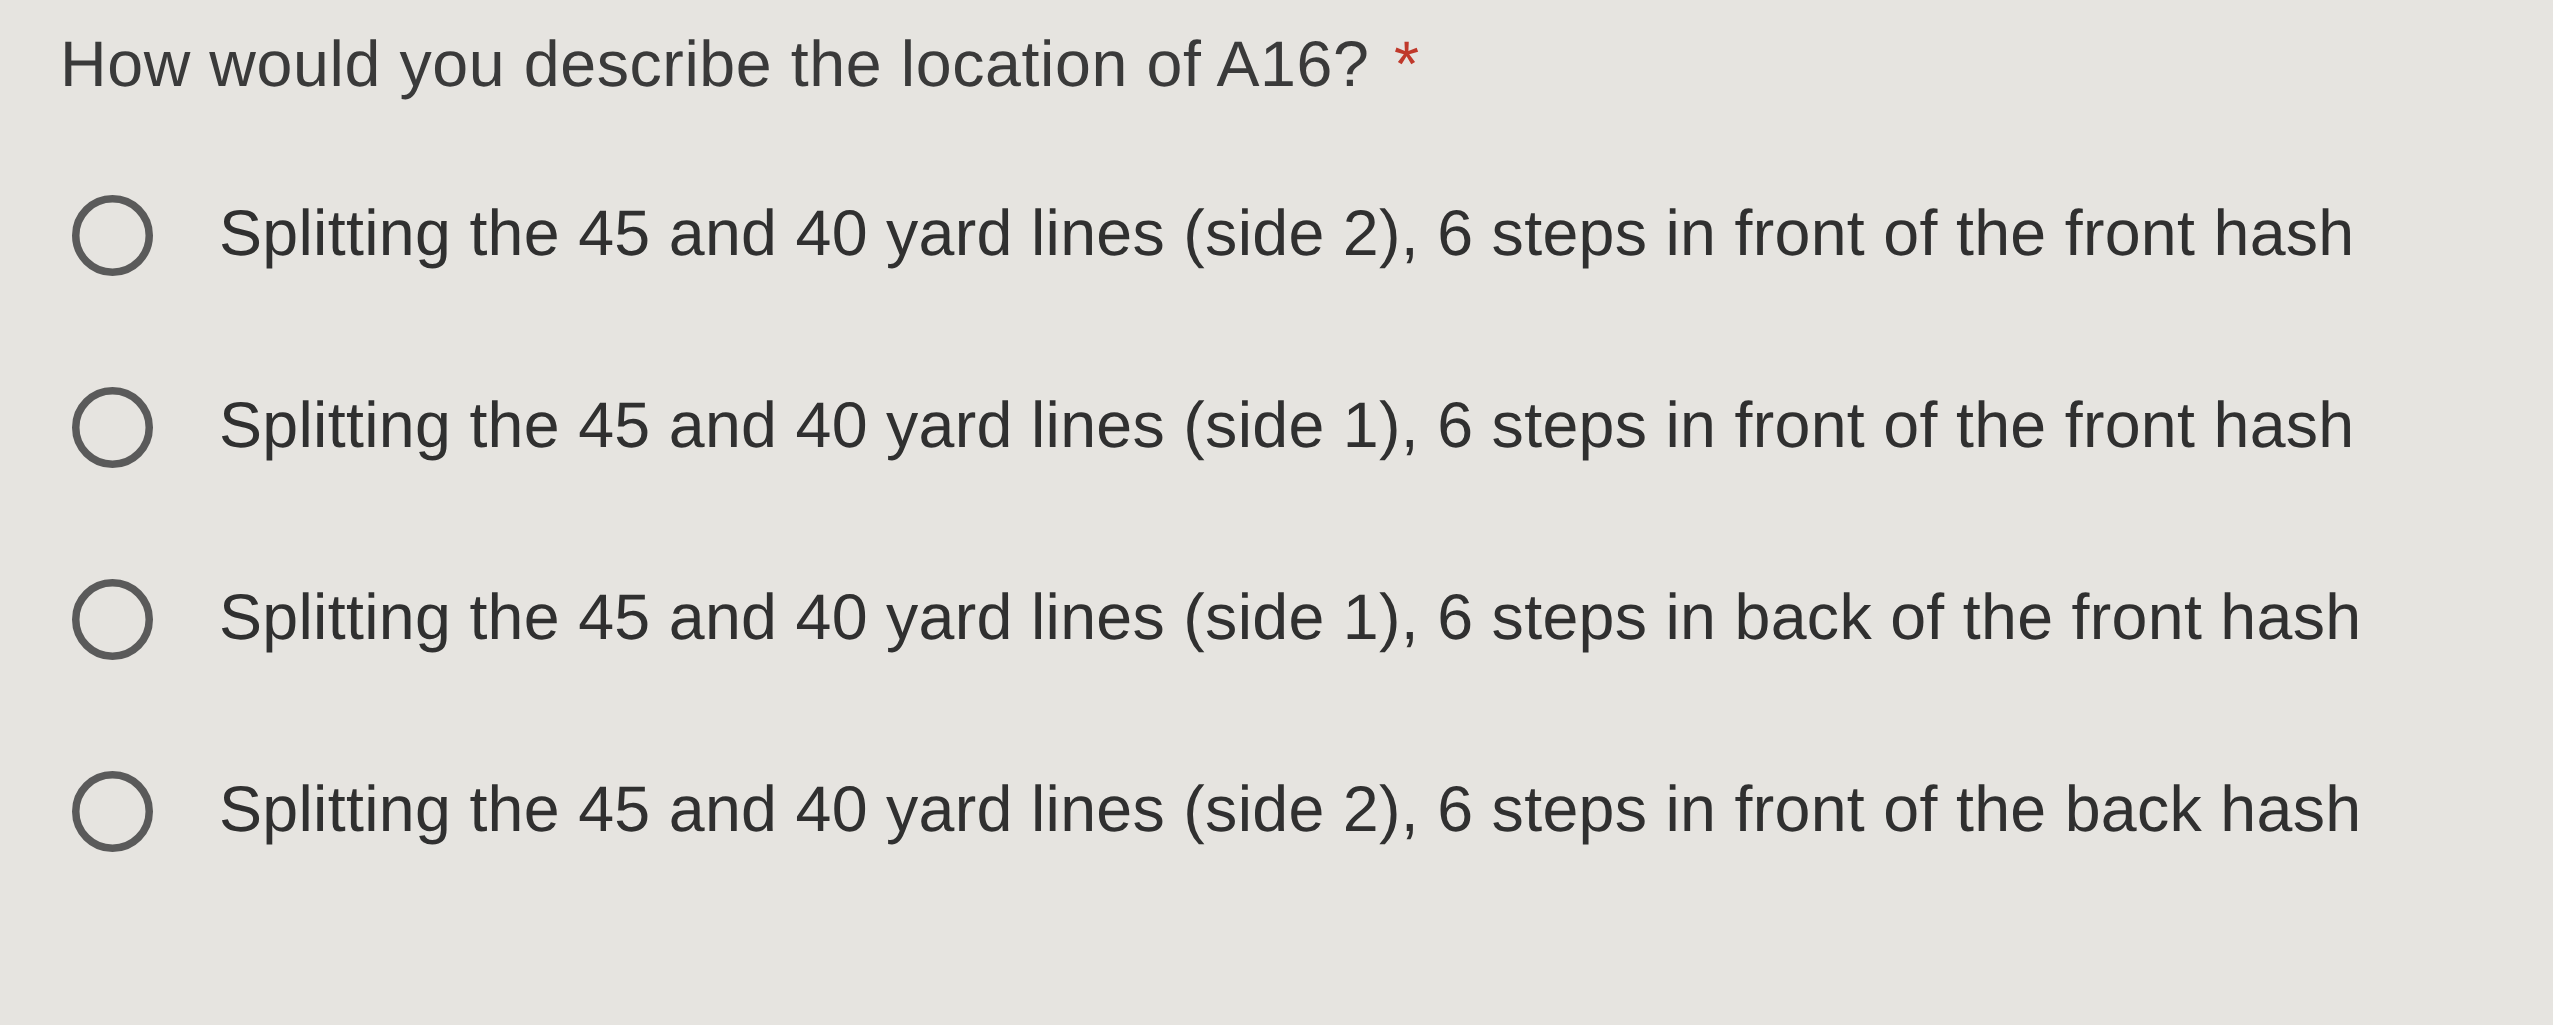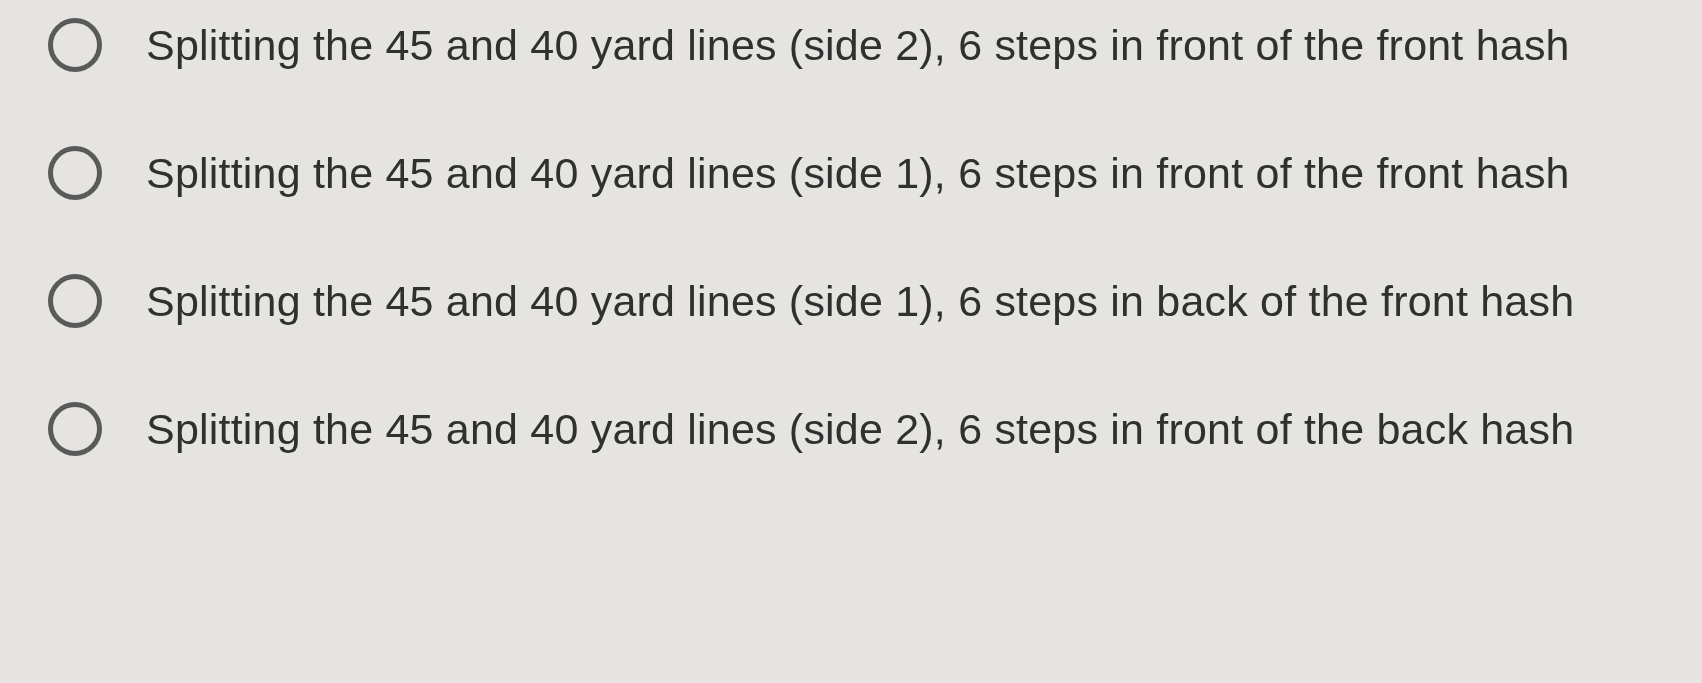--- a/index.html
+++ b/index.html
@@ -52,20 +52,24 @@
     letter-spacing: 0.2px;
     color: #303030;
     white-space: nowrap;
   }
 </style>
 </head>
 <body>
 
 <div class="form-wrap">
 
+  <div class="question-row">
+    <span>How would you describe the location of A16?</span>
+    <span class="required">*</span>
+  </div>
 
   <div class="options">
 
     <div class="option">
       <span class="radio-circle"></span>
       <span class="option-label">Splitting the 45 and 40 yard lines (side 2), 6 steps in front of the front hash</span>
     </div>
 
     <div class="option">
       <span class="radio-circle"></span>

